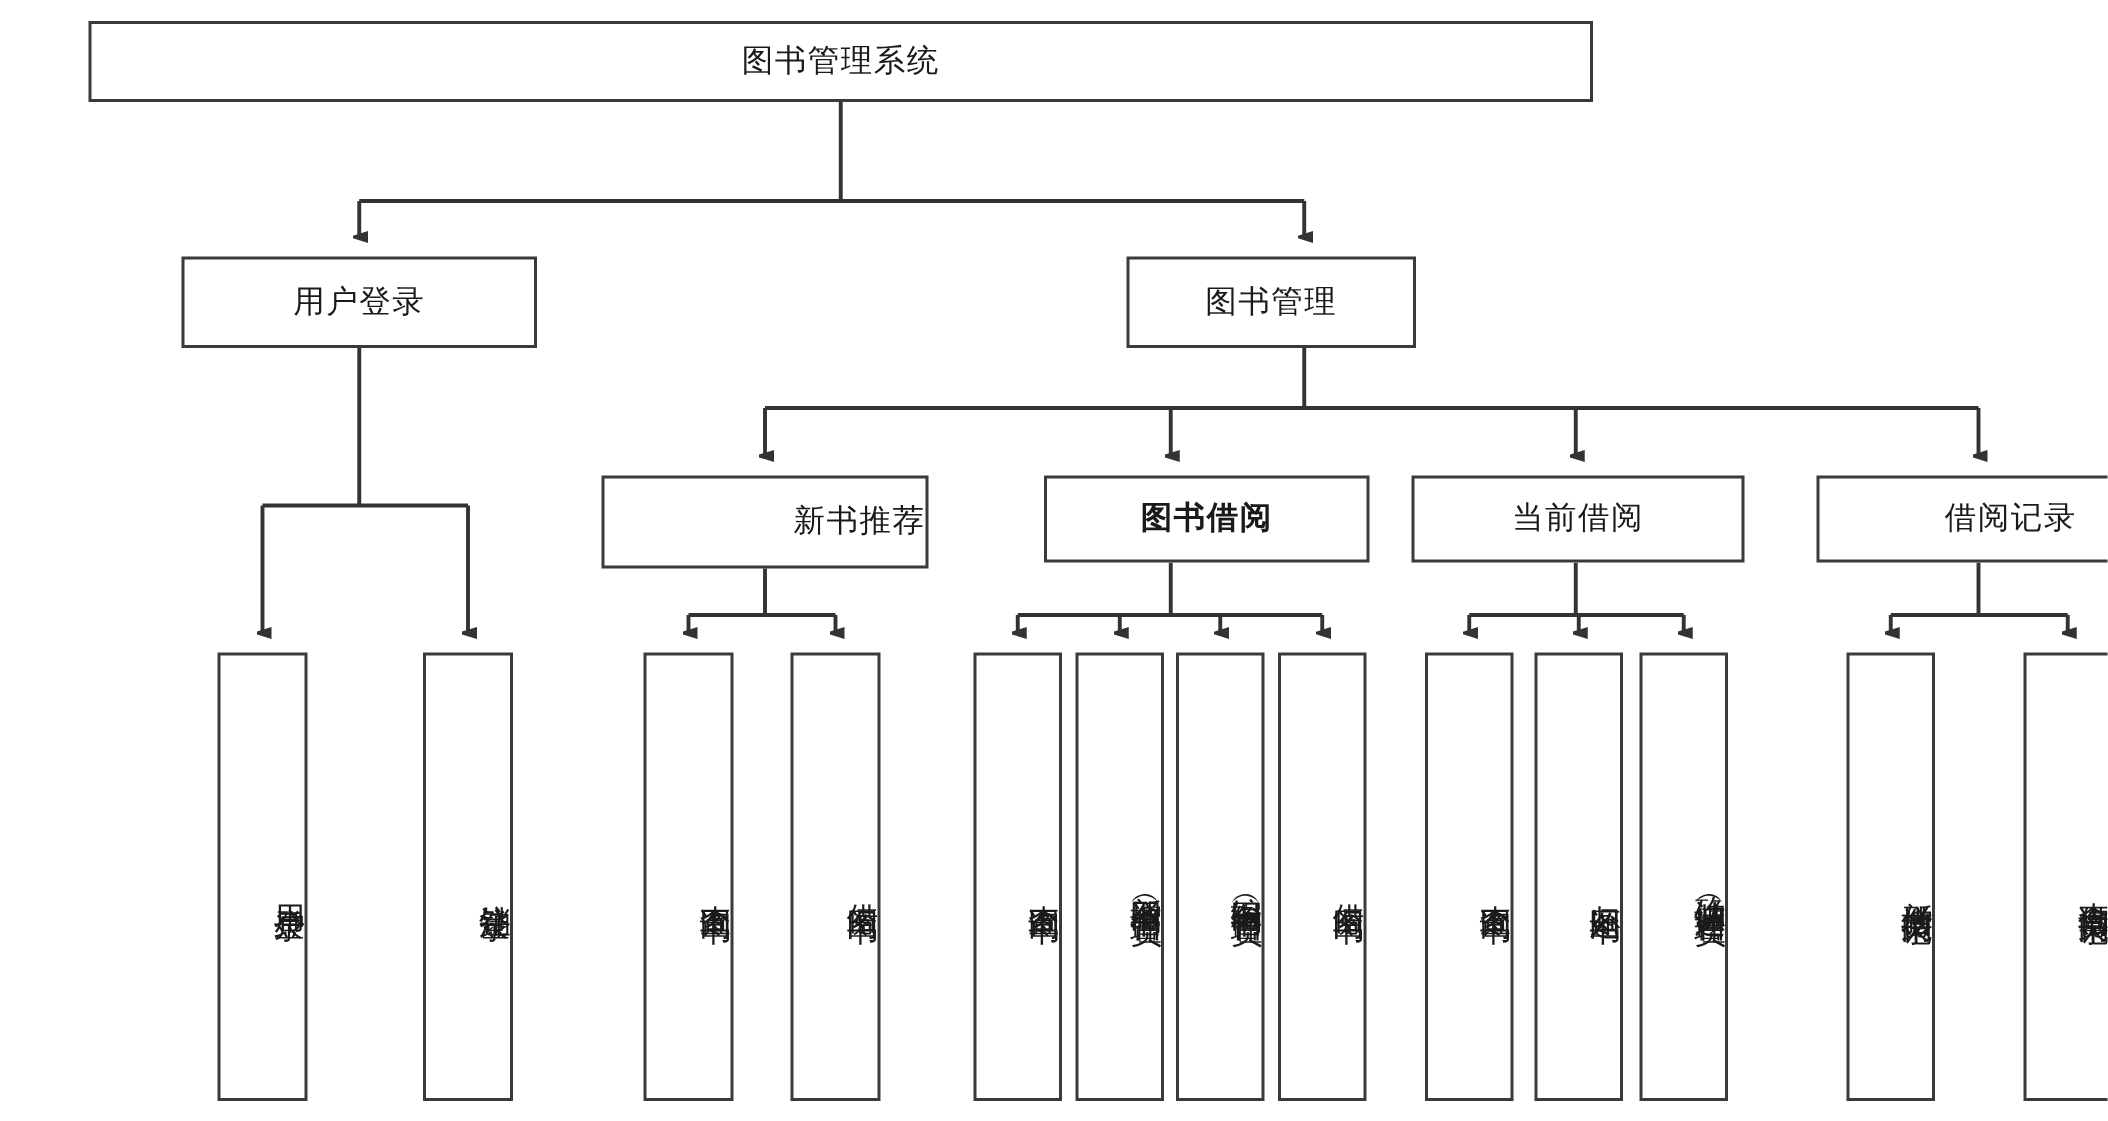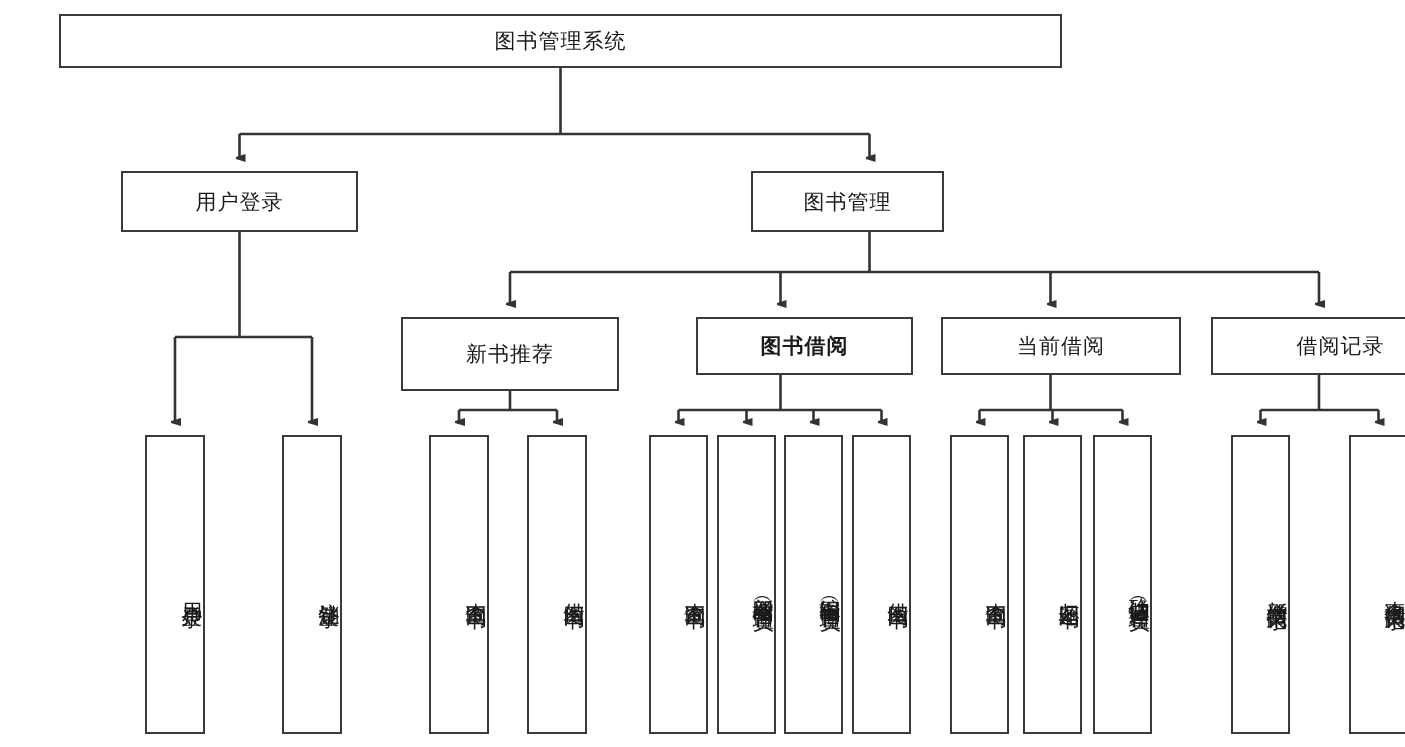--- a/index.html
+++ b/index.html
@@ -121,27 +121,27 @@
   <div id="nodes">
       <div class="node horizontal root" style="left: 19px; top: 14px; width: 1003px; height: 54px;">
         <span>图书管理系统</span>
       </div>
       <div class="node horizontal" style="left: 81px; top: 171px; width: 237px; height: 61px;">
         <span>用户登录</span>
       </div>
       <div class="node horizontal" style="left: 711px; top: 171px; width: 193px; height: 61px;">
         <span>图书管理</span>
       </div>
-      <div class="node horizontal" style="left: 361px; top: 317px; width: 218px; height: 74px;">
+      <div class="node horizontal" style="left: 361px; top: 317px; width: 218px; height: 62px; justify-content: flex-end;">
         <span>新书推荐</span>
       </div>
       <div class="node horizontal" style="left: 656px; top: 317px; width: 217px; height: 58px; font-weight: bold;">
         <span>图书借阅</span>
       </div>
-      <div class="node horizontal" style="left: 901px; top: 317px; width: 240px; height: 58px;">
+      <div class="node horizontal" style="left: 901px; top: 317px; width: 222px; height: 58px;">
         <span>当前借阅</span>
       </div>
       <div class="node horizontal" style="left: 1171px; top: 317px; width: 259px; height: 58px;">
         <span>借阅记录</span>
       </div>
       <div class="node vertical" style="left: 105px; top: 435px; width: 60px; height: 299px;">
         <span>用户登录</span>
       </div>
       <div class="node vertical" style="left: 242px; top: 435px; width: 60px; height: 299px;">
         <span>注销登录</span>

